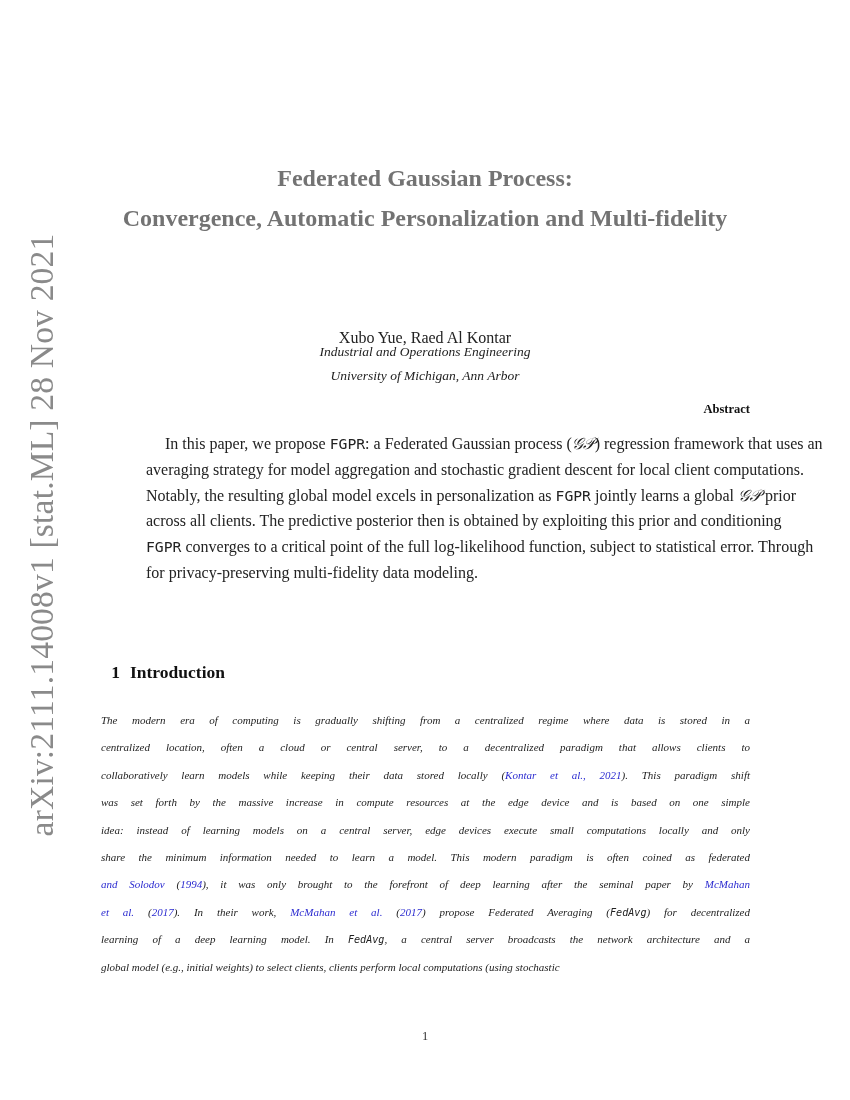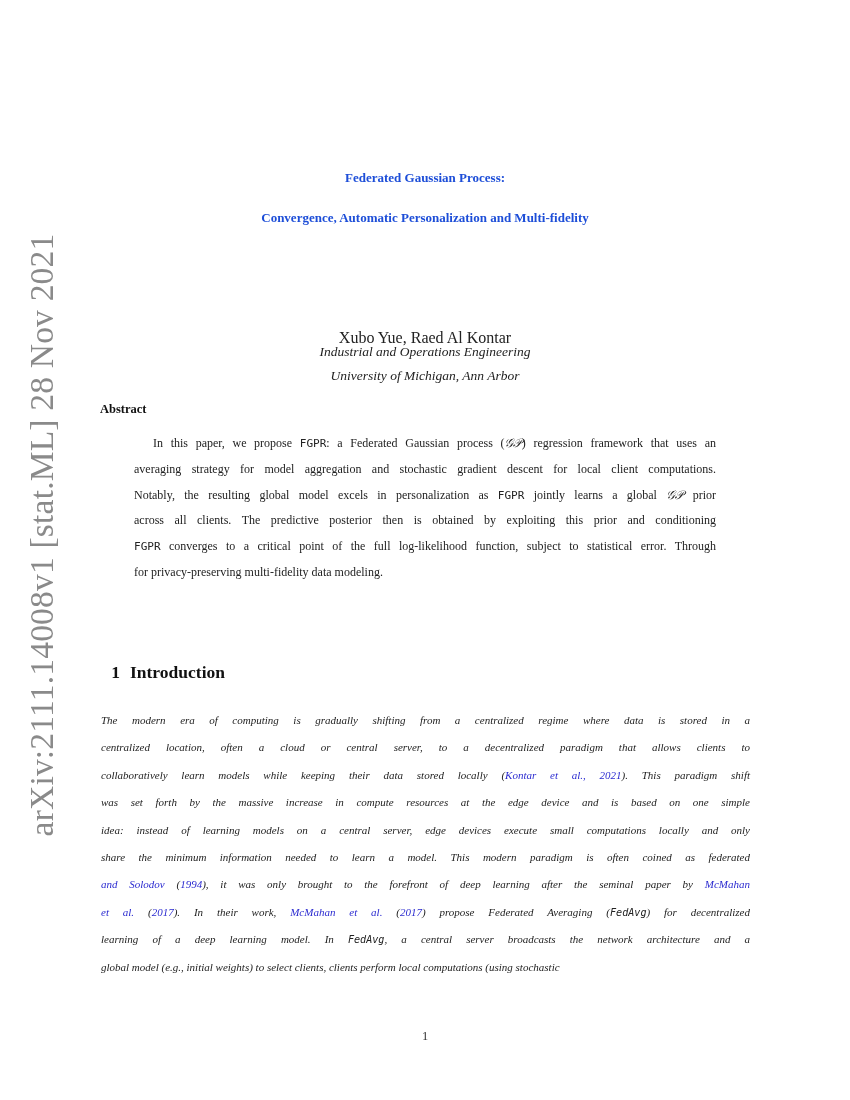--- a/index.html
+++ b/index.html
@@ -17,37 +17,37 @@
     white-space: nowrap;
     font-family: "Liberation Serif", "DejaVu Serif", serif;
     font-size: 33.5px;
     color: #8a8a8a;
     letter-spacing: 0.2px;
   }
 
   .title-block { position: absolute; left: 100px; width: 650px; top: 158px; text-align: center; }
   .title-line {
     font-family: "Liberation Serif", "DejaVu Serif", serif;
-    font-weight: bold; font-size: 13px; line-height: 40px; color: #1d4ed8;
+    font-weight: bold; font-size: 24px; line-height: 40px; color: #737373;
   }
   .authors {
     position: absolute; left: 100px; width: 650px; top: 298px; text-align: center;
     font-family: "Liberation Serif", serif; font-size: 16px; color: #222; margin-top: 31px;
   }
   .affil {
     position: absolute; left: 100px; width: 650px; top: 340px; text-align: center;
     font-family: "Liberation Serif", serif; font-style: italic; font-size: 13.5px; line-height: 24px; color: #222;
   }
   .abstract-heading {
-    position: absolute; left: 100px; width: 650px; top: 402px; text-align: left;
+    position: absolute; left: 100px; width: 650px; top: 402px; text-align: right;
     font-family: "Liberation Serif", serif; font-weight: bold; font-size: 12.5px; color: #111;
   }
   .abstract-body {
-    position: absolute; left: 134px; width: 582px; top: 431px;
-    font-family: "Liberation Serif", serif; font-size: 12px; line-height: 25.8px; color: #222;
+    position: absolute; left: 146px; width: 582px; top: 431px;
+    font-family: "Liberation Serif", serif; font-size: 16px; line-height: 25.8px; color: #222;
   }
   .line { display: block; white-space: nowrap; text-align: justify; text-align-last: justify; }
   .line.last { text-align-last: left; }
   .indent { padding-left: 19px; }
   .mono { font-family: "DejaVu Sans Mono", "Liberation Mono", monospace; font-size: 0.92em; }
   .calig { font-style: italic; font-family: "DejaVu Serif", serif; }
 
   .section-heading {
     position: absolute; left: 101px; top: 662px;
     font-family: "Liberation Serif", serif; font-weight: bold; font-size: 17.5px; color: #111; text-align: center;

